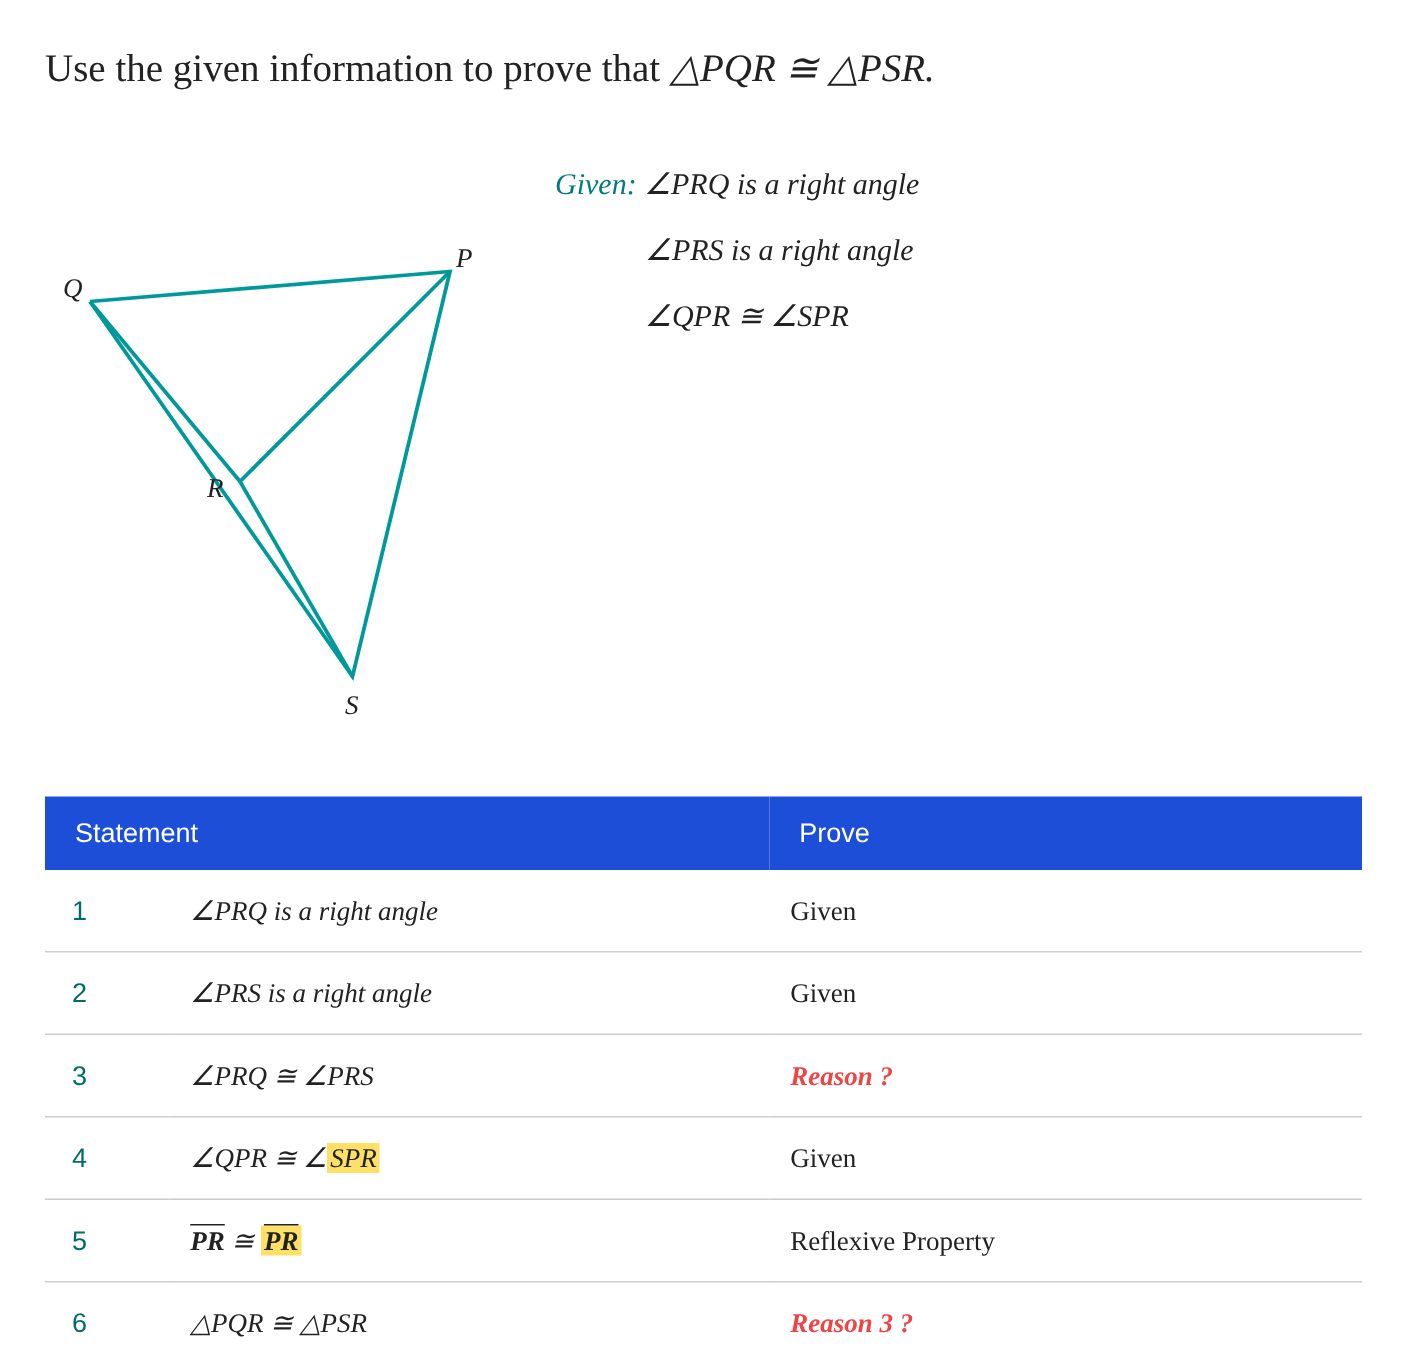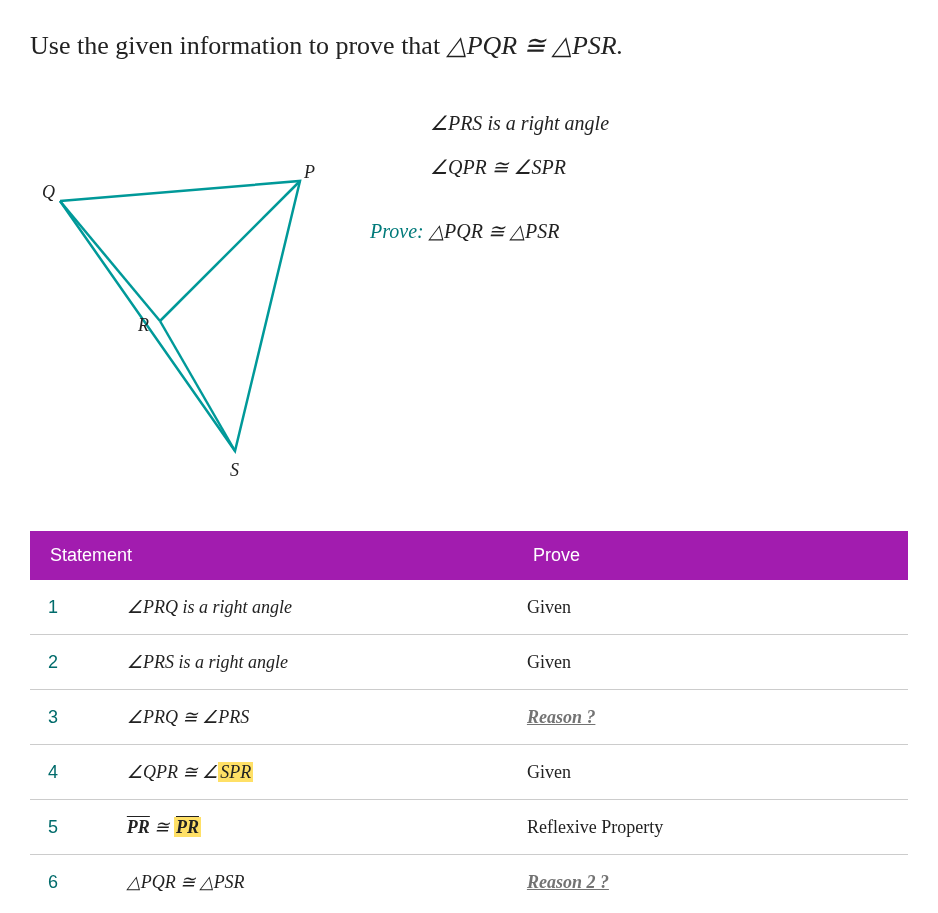--- a/index.html
+++ b/index.html
@@ -55,21 +55,21 @@
     }
 
     
     .proof-table {
       width: 100%;
       border-collapse: collapse;
       margin-top: 10px;
     }
 
     .proof-table thead tr {
-      background-color: #a21caf;
+      background-color: #1d4ed8;
       color: #fff;
     }
 
     .proof-table thead th {
       padding: 14px 20px;
       text-align: left;
       font-size: 18px;
       font-weight: normal;
       font-family: Arial, sans-serif;
     }
@@ -103,24 +103,23 @@
       text-align: left;
       padding-left: 18px;
       padding-right: 4px;
     }
 
     .proof-table tbody td.stmt-text {
       font-style: italic;
     }
 
     .reason-link {
-      color: #737373;
+      color: #ef4444;
       font-weight: bold;
       font-style: italic;
-      text-decoration: underline;
       cursor: pointer;
     }
 
     .overline {
       text-decoration: overline;
       font-weight: bold;
     }
 
     .highlight-yellow {
       background-color: #ffe066;
@@ -150,29 +149,29 @@
       <polyline points="130,230 205,360" fill="none" stroke="#009999" stroke-width="2.5"></polyline>
 
       <text x="12" y="107" font-size="18" font-style="italic" font-family="Georgia,serif" fill="#222">Q</text>
       <text x="274" y="87" font-size="18" font-style="italic" font-family="Georgia,serif" fill="#222">P</text>
       <text x="108" y="240" font-size="18" font-style="italic" font-family="Georgia,serif" fill="#222">R</text>
       <text x="200" y="385" font-size="18" font-style="italic" font-family="Georgia,serif" fill="#222">S</text>
     </svg>
   </div>
 
   <div class="given-prove-area">
+    <div>
+      <span class="given-label"><i>Given:</i></span>
+      <span> ∠<i>PRQ</i> is a right angle</span>
+    </div>
     <div class="indent">
       <span>∠<i>PRS</i> is a right angle</span>
     </div>
     <div class="indent">
       <span>∠<i>QPR</i> ≅ ∠<i>SPR</i></span>
-    </div>
-    <div style="margin-top:20px;">
-      <span class="prove-label"><i>Prove:</i></span>
-      <span> △<i>PQR</i> ≅ △<i>PSR</i></span>
     </div>
   </div>
 </div>
 
 <table class="proof-table">
   <thead>
     <tr>
       <th class="stmt-col" colspan="2" style="font-family:Arial,sans-serif;">Statement</th>
       <th class="reason-col" style="font-family:Arial,sans-serif;">Prove</th>
     </tr>
@@ -212,17 +211,17 @@
         ≅
         <span class="overline highlight-yellow"><i>PR</i></span>
       </td>
       <td>Reflexive Property</td>
     </tr>
 
     <tr>
       <td class="row-num">6</td>
       <td class="stmt-text">△<i>PQR</i> ≅ △<i>PSR</i></td>
       <td>
-        <span class="reason-link"><i><b>Reason 2 ?</b></i></span>
+        <span class="reason-link"><i><b>Reason 3 ?</b></i></span>
       </td>
     </tr>
   </tbody>
 </table>
 
 </body></html>

